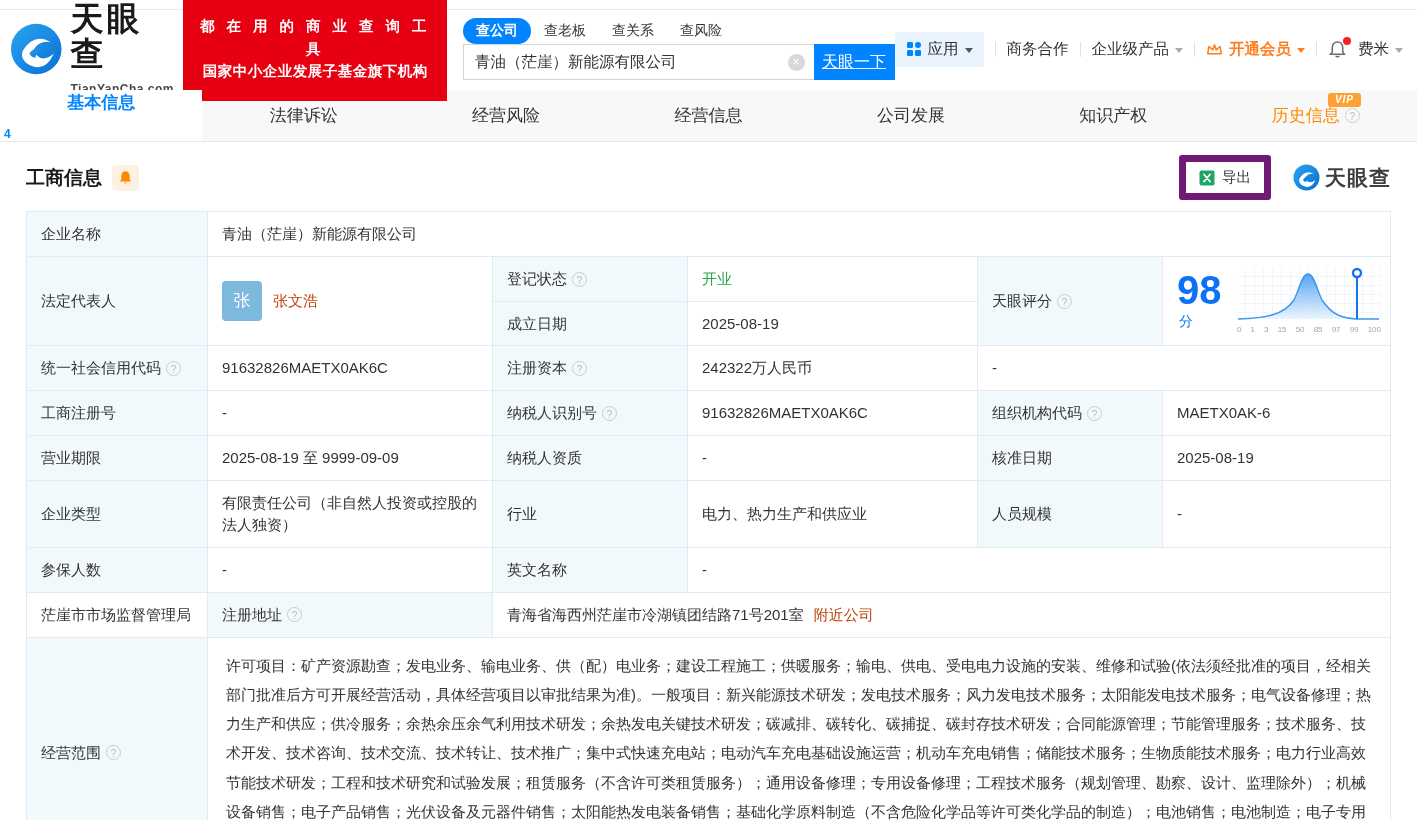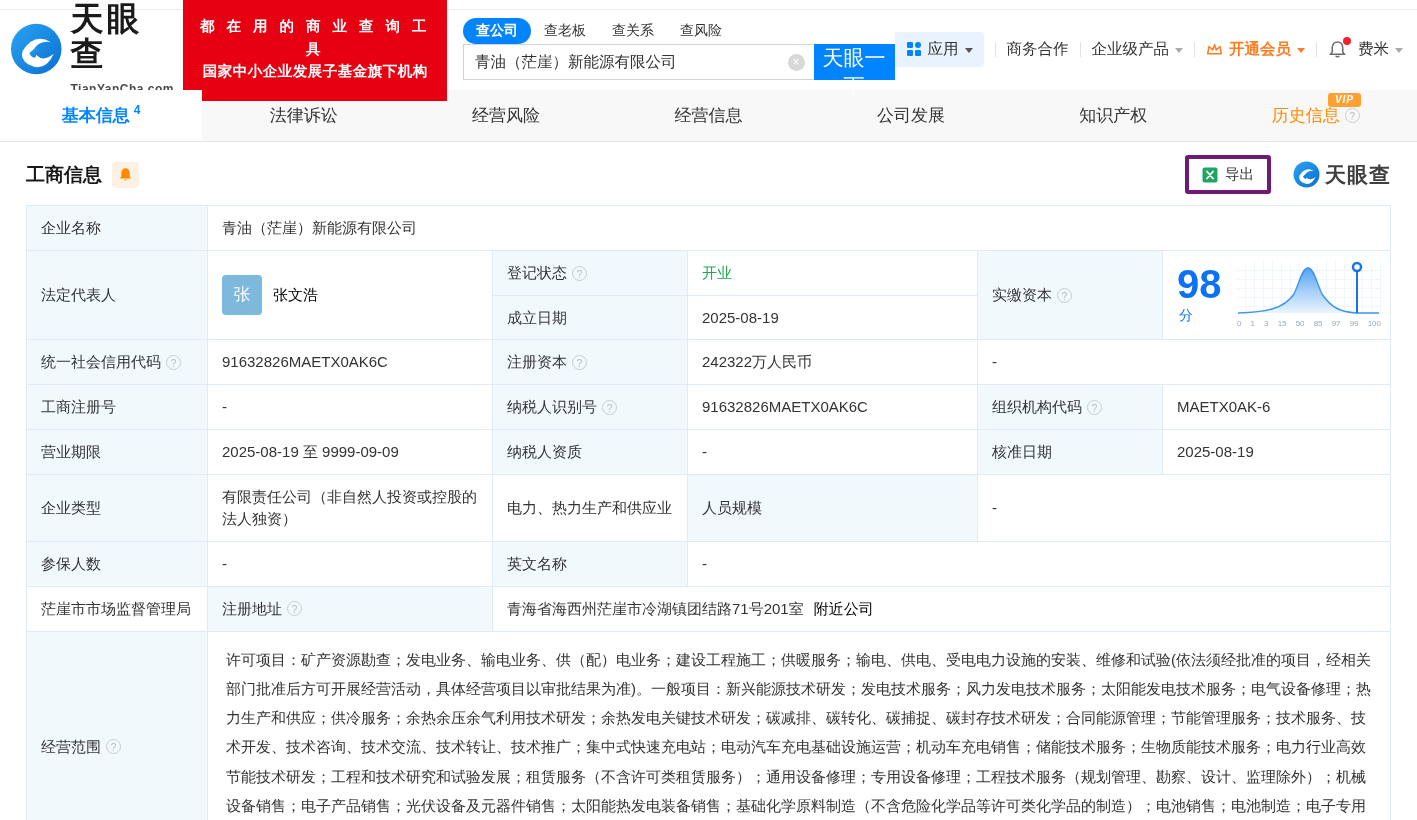--- a/index.html
+++ b/index.html
@@ -22,70 +22,70 @@
   .search-tabs { display:flex; font-size:14px; }
   .search-tab { padding:4px 13px 4px; color:#333; cursor:pointer; }
   .search-tab.active { background:#0084ff; color:#fff; font-weight:bold;border-radius:13px; }
   .search-row { display:flex; }
   .input-wrap { position:relative; flex:1; }
   .search-input { width:100%; height:36px; border:1px solid #d4d4d4; border-right:none;
     padding:0 34px 0 11px; font-size:15.5px; color:#333; outline:none;
     font-family:"Liberation Sans","DejaVu Sans",sans-serif; }
   .clear-icon { position:absolute; right:9px; top:10px; width:17px; height:17px; border-radius:50%;
     background:#d8d8d8; color:#fff; font-size:12px; line-height:17px; text-align:center; cursor:pointer; }
-  .search-btn { width:81px; height:36px; background:#0084ff; color:#fff; border:none; font-size:21px;
-    cursor:pointer; font-family:"Liberation Sans","DejaVu Sans",sans-serif; }
+  .search-btn { width:81px; height:36px; background:#0084ff; color:#fff; border:none; font-size:16px;
+    cursor:pointer; font-family:"Liberation Sans","DejaVu Sans",sans-serif;text-decoration:underline; }
 
   .header-nav { margin-left:auto; display:flex; align-items:center; gap:11px; font-size:15.5px; white-space:nowrap; }
   .nav-item { display:flex; align-items:center; gap:6px; cursor:pointer; color:#333; }
   .nav-apps { background:#e9f3fd; border-radius:3px; padding:7px 11px; }
   .nav-divider { width:1px; height:15px; background:#e2e2e2; }
   .caret { width:0; height:0; border-left:4px solid transparent; border-right:4px solid transparent;
     border-top:5px solid #555; margin-top:2px; }
   .caret.gray { border-top-color:#aaa; }
   .caret.orange { border-top-color:#ff7e23; }
   .vip-open { color:#ff7e23; font-weight:bold; }
   .bell-wrap { position:relative; cursor:pointer; display:flex; }
   .red-dot { position:absolute; top:-3px; right:-4px; width:8px; height:8px; border-radius:50%; background:#f5222d; }
 
   
   .tabbar { display:flex; background:#f8f8f8; border-bottom:1px solid #e8e8e8; height:52px; }
   .tab { flex:1; display:flex; align-items:center; justify-content:center; font-size:17px; color:#333;
     cursor:pointer; position:relative; }
-  .tab.active { background:#fff; color:#0084ff; font-weight:bold; }
+  .tab.active { background:#fff; color:#0084ff; font-weight:bold;flex-direction:column; }
   .tab .count { color:#0084ff; font-size:12px; margin-left:4px; align-self:flex-start; margin-top:13px; }
   .tab.history { color:#ff8a00; }
   .vip-badge { position:absolute; top:3px; left:56%; background:#ffa033; color:#fff; font-size:10px;
     font-weight:bold; font-style:italic; padding:1px 7px 2px; border-radius:3px; letter-spacing:1px; }
   .help { display:inline-block; width:15px; height:15px; border:1px solid #ccc; border-radius:50%;
     color:#bbb; font-size:10.5px; line-height:14px; text-align:center; margin-left:5px; flex:none;
     cursor:pointer; font-weight:normal; font-style:normal; }
 
   
   .section-head { display:flex; align-items:center; padding:13px 26px 11px; }
   .section-title { font-size:19px; font-weight:bold; color:#1a1a1a; }
   .bell-btn { margin-left:10px; width:27px; height:26px; background:#fdf1e3; border-radius:4px;
     display:flex; align-items:center; justify-content:center; cursor:pointer; }
   .head-right { margin-left:auto; display:flex; align-items:center; }
-  .export-btn { display:flex; align-items:center; gap:7px; border:4px solid #701a75; border-radius:3px;
+  .export-btn { display:flex; align-items:center; gap:7px; border:7px solid #701a75; border-radius:3px;
     background:#fff; padding:6px 13px; font-size:14.5px; color:#333; cursor:pointer;
     font-family:"Liberation Sans","DejaVu Sans",sans-serif; }
   .watermark { display:flex; align-items:center; gap:5px; margin-left:22px; }
   .wm-text { font-size:21px; font-weight:bold; color:#3f3f3f; letter-spacing:1px; }
 
   
   .table { margin:0 26px; border:1px solid #e3ebf2; }
   .row { display:grid; grid-template-columns:180px 285px 195px 290px 185px 1fr; border-top:1px solid #e3ebf2; }
   .row:first-child { border-top:none; }
   .cell { padding:11px 14px; font-size:15px; display:flex; align-items:center; border-left:1px solid #e3ebf2;
     min-height:44px; line-height:1.45; }
   .cell:first-child { border-left:none; }
   .label { background:#f2f9fd; color:#333; }
   .dash { color:#333; }
-  .link { color:#000000; cursor:pointer; }
+  .link { color:#c2410c; cursor:pointer; }
   .green { color:#28a74b; }
   .span3 { grid-column:span 3; }
   .span5 { grid-column:span 5; }
 
   
   .row.compound { grid-template-rows:44px 44px; }
   .rspan { grid-row:1 / 3; }
   .sub-top { grid-row:1; }
   .sub-bot { grid-row:2; border-top:1px solid #e3ebf2; }
   .avatar { width:40px; height:40px; border-radius:4px; background:#7db8dd; color:#fff; font-size:17px;
@@ -270,21 +270,21 @@
     <div class="cell sub-top" style="grid-column:4;">
       <span class="green">开业</span>
     </div>
     <div class="cell label sub-bot" style="grid-column:3;">
       <span>成立日期</span>
     </div>
     <div class="cell sub-bot" style="grid-column:4;">
       <span>2025-08-19</span>
     </div>
     <div class="cell label rspan" style="grid-column:5;">
-      <span>实缴资本</span>
+      <span>天眼评分</span>
       <span class="help">?</span>
     </div>
     <div class="cell rspan score-cell" style="grid-column:6;">
       <span>
         <span class="score-num">98</span><span class="score-unit">分</span>
       </span>
       <span class="score-chart">
         <svg width="146" height="56" viewBox="0 0 146 56">
           <defs>
             <linearGradient id="scoreGrad" x1="0" y1="0" x2="0" y2="1">
@@ -380,20 +380,23 @@
       </div>
   </div>
 
   <div class="row">
     <div class="cell label">
       <span>企业类型</span>
     </div>
     <div class="cell">
         <span>有限责任公司（非自然人投资或控股的法人独资）</span>
       </div>
+    <div class="cell label">
+      <span>行业</span>
+    </div>
     <div class="cell">
         <span>电力、热力生产和供应业</span>
       </div>
     <div class="cell label">
       <span>人员规模</span>
     </div>
     <div class="cell dash">
         <span>-</span>
       </div>
   </div>

